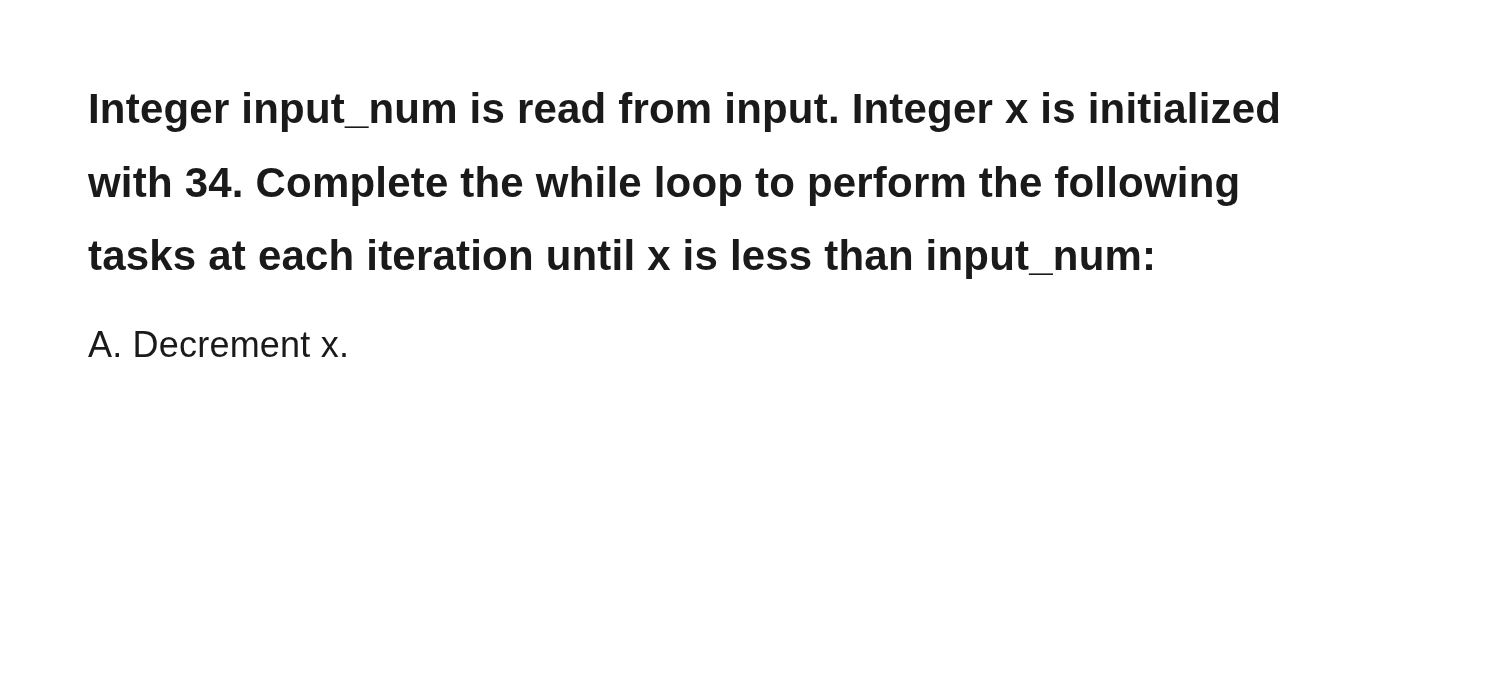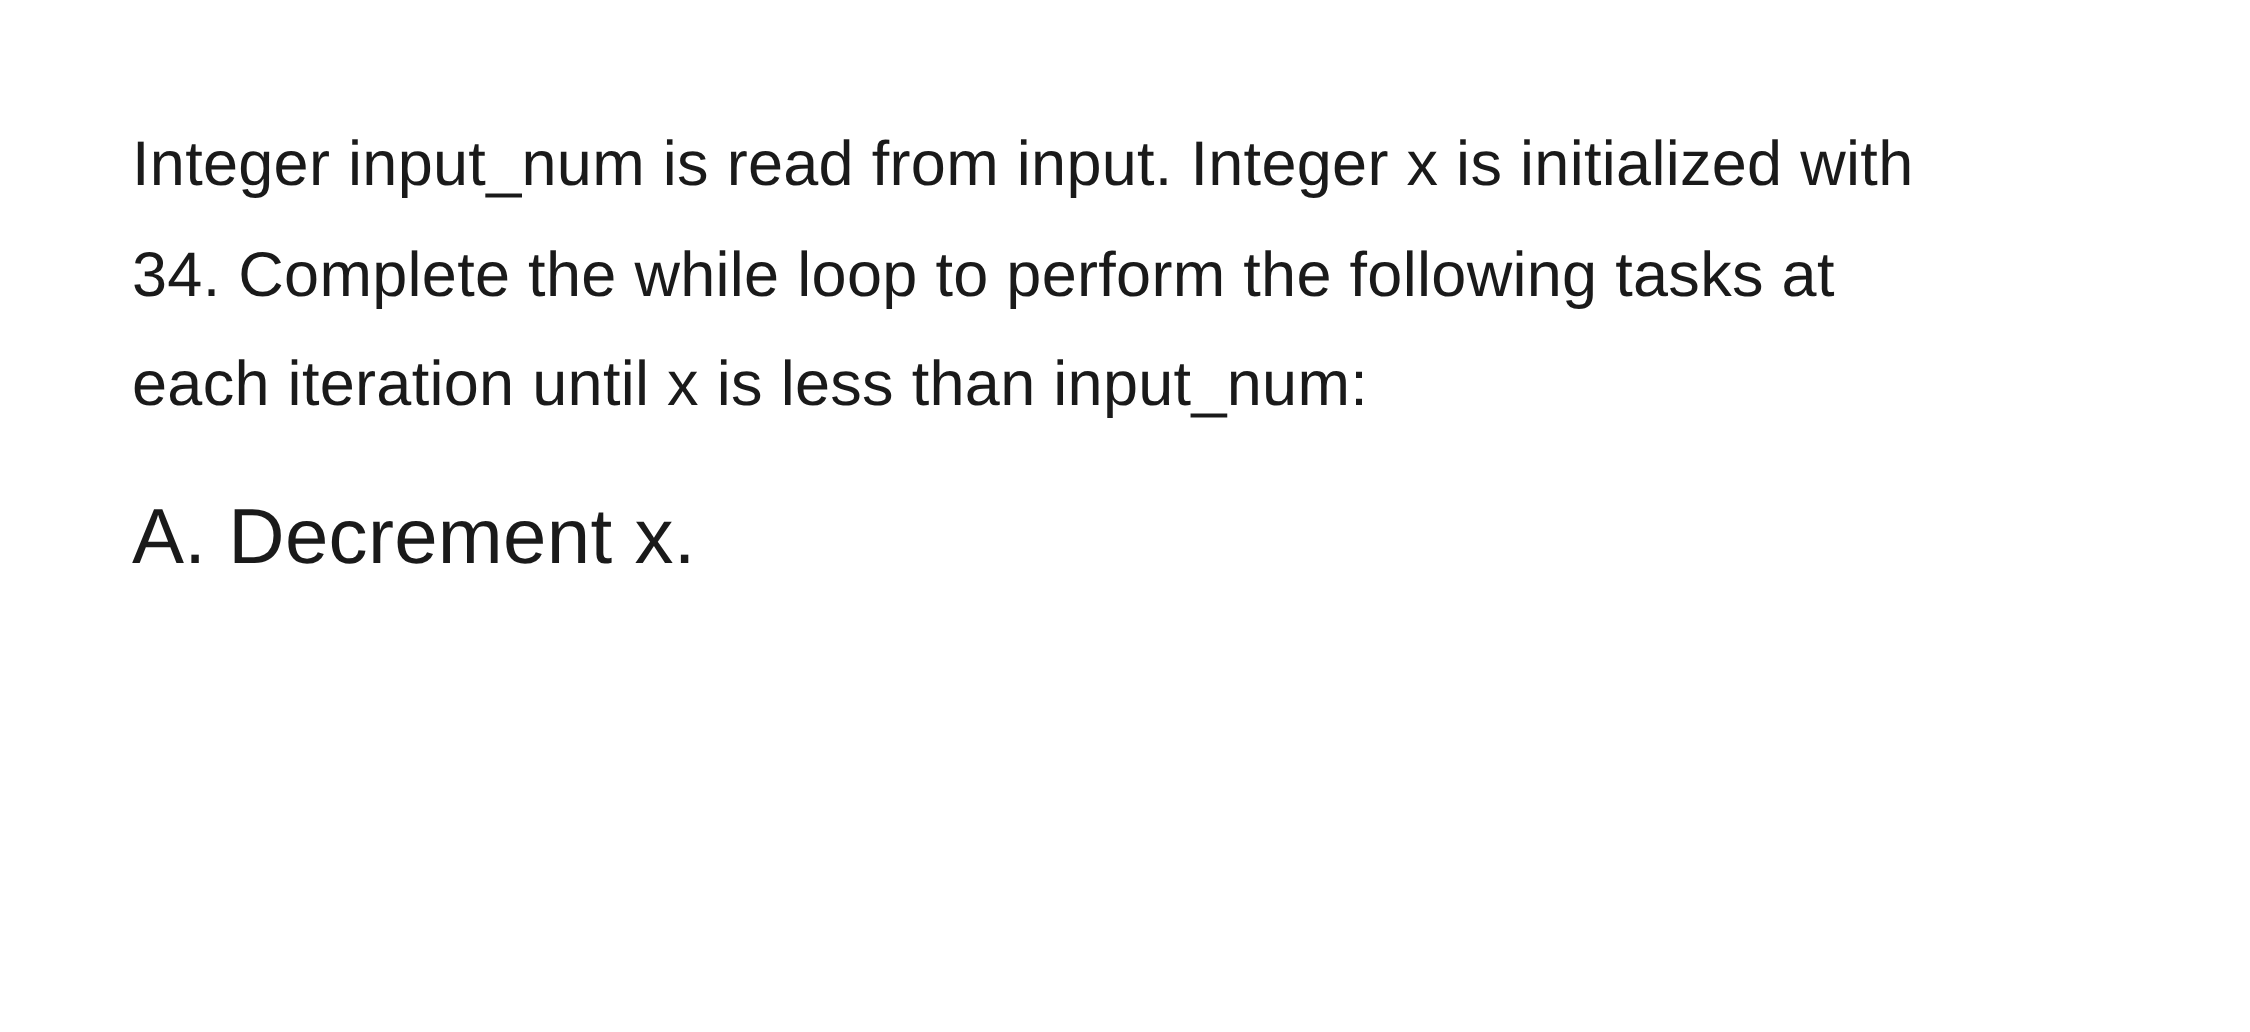--- a/index.html
+++ b/index.html
@@ -16,24 +16,24 @@
       color: #1a1a1a;
     }
     .content {
       max-width: 1200px;
     }
     .paragraph {
       font-size: 42px;
       line-height: 1.75;
       letter-spacing: 0.2px;
       margin-bottom: 20px;
-      font-weight: 400;
+      font-weight: 700;
     }
     .list-item {
-      font-size: 52px;
+      font-size: 36px;
       line-height: 1.75;
       letter-spacing: 0.2px;
       font-weight: 400;
     }
   </style>
 </head>
 <body>
 
 <div class="content">
   <p class="paragraph">Integer input_num is read from input. Integer x is initialized with 34. Complete the while loop to perform the following tasks at each iteration until x is less than input_num:</p>

